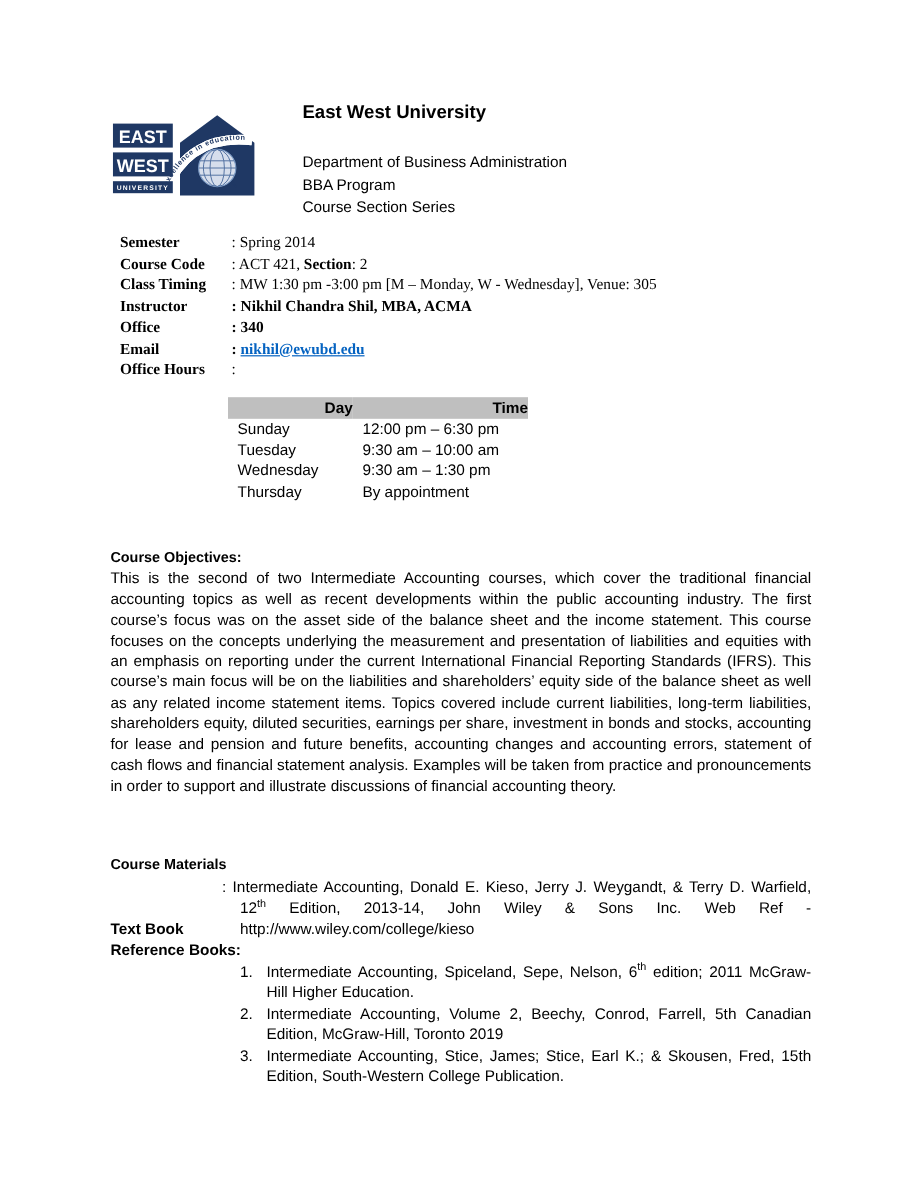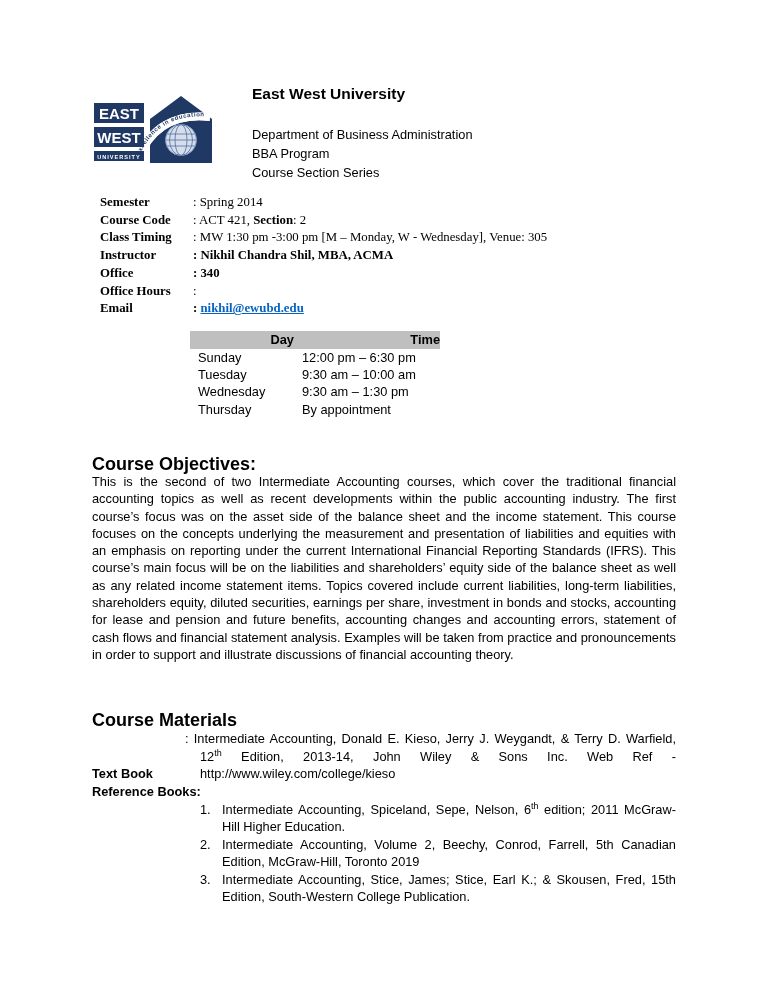--- a/index.html
+++ b/index.html
@@ -23,21 +23,21 @@
 
   
   .oh-wrap { position:absolute; left:190px; top:331px; }
   table.oh { border-collapse:collapse; font-size:12.8px; }
   .oh th { background:var(--table-header-bg,#BFBFBF); text-align:right; font-weight:bold;
            padding:1px 0 1px 8px; line-height:15.5px; }
   .oh td { padding:0 0 0 8px; line-height:17.4px; }
 
   
   .objectives { position:absolute; left:92px; top:455px; width:584px; }
-  .sec-heading { font-weight:bold; font-size:18px; line-height:18px; }
+  .sec-heading { font-weight:bold; font-size:12px; line-height:18px; }
   .para { font-size:12.8px; line-height:17.3px; text-align:justify; }
 
   
   .materials { position:absolute; left:92px; top:711px; width:584px; font-size:12.8px; }
   .tb-row { display:flex; line-height:17.5px; margin-top:1px; }
   .tb-label { width:93px; flex:none; font-weight:bold;margin-top:35px; }
   .tb-val { flex:1; text-align:justify; padding-left:15px; text-indent:-15px; }
   .ref-heading { font-weight:bold; line-height:18px; }
   .ref-item { display:flex; line-height:17.5px; margin-left:108px; }
   .ref-num { width:22px; flex:none; }
@@ -115,26 +115,26 @@
     </div>
     <div class="detail-row">
       <span class="dl">Instructor</span>
       <span class="dv bold">: Nikhil Chandra Shil, MBA, ACMA</span>
     </div>
     <div class="detail-row">
       <span class="dl">Office</span>
       <span class="dv bold">: 340</span>
     </div>
     <div class="detail-row">
+      <span class="dl">Email</span>
+      <span class="dv bold"><span>: </span><span class="link">nikhil@ewubd.edu</span></span>
+    </div>
+    <div class="detail-row">
       <span class="dl">Office Hours</span>
       <span class="dv">:</span>
-    </div>
-    <div class="detail-row">
-      <span class="dl">Email</span>
-      <span class="dv bold"><span>: </span><span class="link">nikhil@ewubd.edu</span></span>
     </div>
   </div>
 
   <div class="oh-wrap">
     <table class="oh">
       <colgroup>
           <col style="width:104px">
           <col style="width:146px">
         </colgroup>
       <thead>

